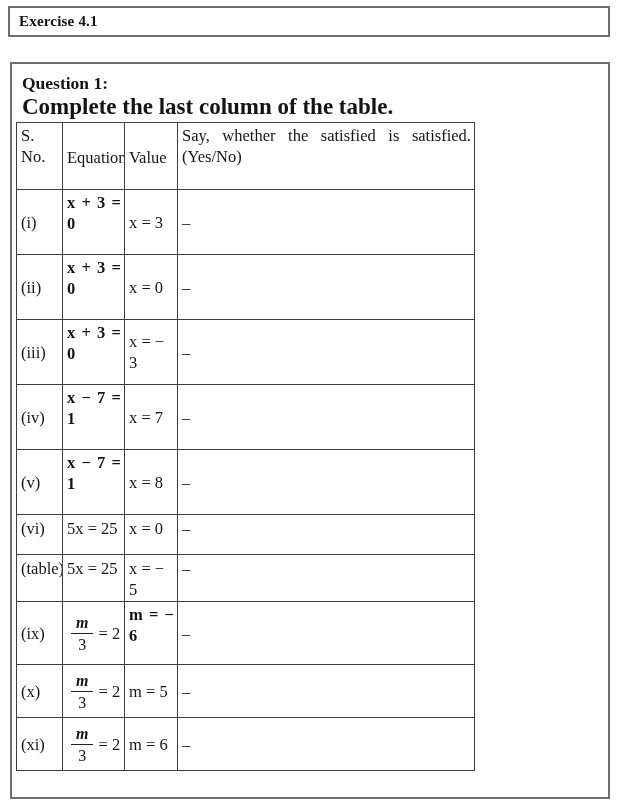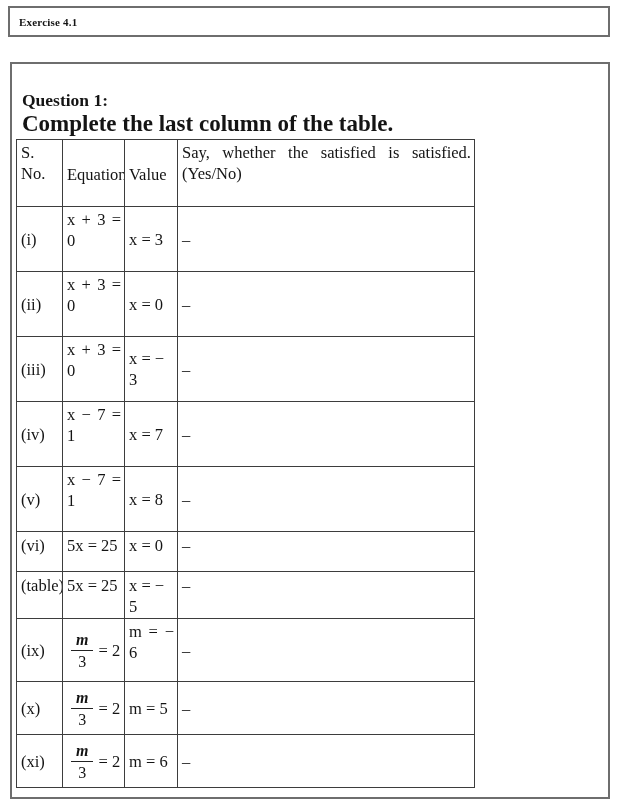--- a/index.html
+++ b/index.html
@@ -9,27 +9,27 @@
     color:#141414;
     position:relative;
     overflow:hidden;
   }
   .exercise-box {
     position:absolute; left:8px; top:6px; width:602px; height:31px;
     border:2px solid #6e6e6e;
     display:flex; align-items:center;
     padding-left:9px;
   }
-  .exercise-title { font-weight:bold; font-size:11px; letter-spacing:0.2px; }
+  .exercise-title { font-weight:bold; font-size:15px; letter-spacing:0.2px; }
   .question-box {
     position:absolute; left:10px; top:62px; width:600px; height:737px;
     border:2px solid #6e6e6e;
     padding:6px 0 0 0;
   }
-  .q-title { font-weight:bold; font-size:17.5px; margin:19px 0 0 10px; line-height:22px; }
+  .q-title { font-weight:bold; font-size:17.5px; margin:2px 0 0 10px; line-height:22px; }
   .q-instruction { font-weight:bold; font-size:23px; margin:2px 0 0 10px; line-height:22px; }
   table.eq-table {
     border-collapse:collapse; table-layout:fixed;
     margin:4px 0 0 4px; width:458px;
   }
   .eq-table td {
     border:1.6px solid #3d3d3d;
     font-size:16.5px; line-height:21px;
     padding:1px 3px 1px 4px;
     vertical-align:middle;
@@ -37,21 +37,21 @@
   }
   col.c-sno { width:46px; }
   col.c-eq  { width:62px; }
   col.c-val { width:53px; }
   col.c-say { width:297px; }
   tr.r-head td { height:67px; vertical-align:top; padding-top:2px; }
   tr.r-tall td { height:65px; }
   tr.r-short td { height:40px; vertical-align:top; padding-top:3px;margin-top:28px; }
   tr.r-frac td { height:53px; }
   tr.r-frac9 td { height:63px; }
-  .va-top { vertical-align:top !important; padding-top:2px !important; }
+  .va-top { vertical-align:top !important; padding-top:2px !important;font-weight:bold; }
   .pad1 { padding-top:24px !important;margin-left:8px; }
   
   .jline { text-align:justify; text-align-last:justify; }
   .ans { padding-left:3px; }
   
   .eqfrac { display:flex; align-items:center; padding-left:4px; }
   .frac { display:inline-block; text-align:center; font-size:16px; }
   .fnum { display:block; font-style:italic; font-weight:bold; line-height:17px; padding:0 5px 2px 5px; border-bottom:1.5px solid #222; }
   .fden { display:block; line-height:17px; padding-top:2px; }
   .frhs { margin-left:5px; font-size:16.5px; }

